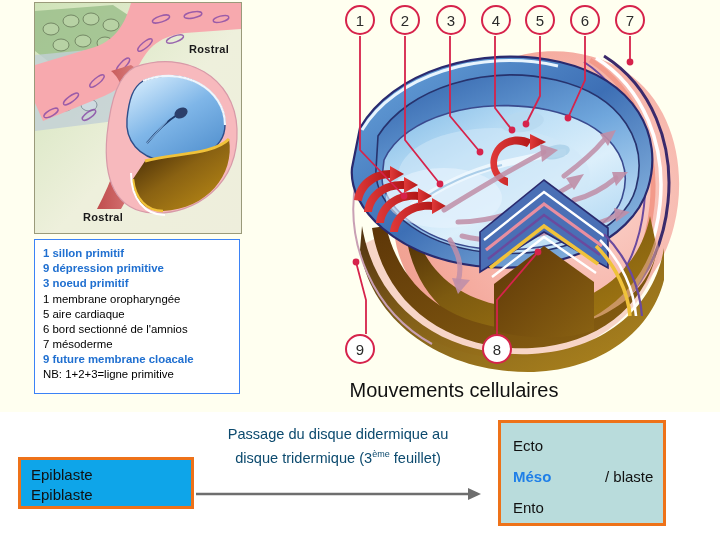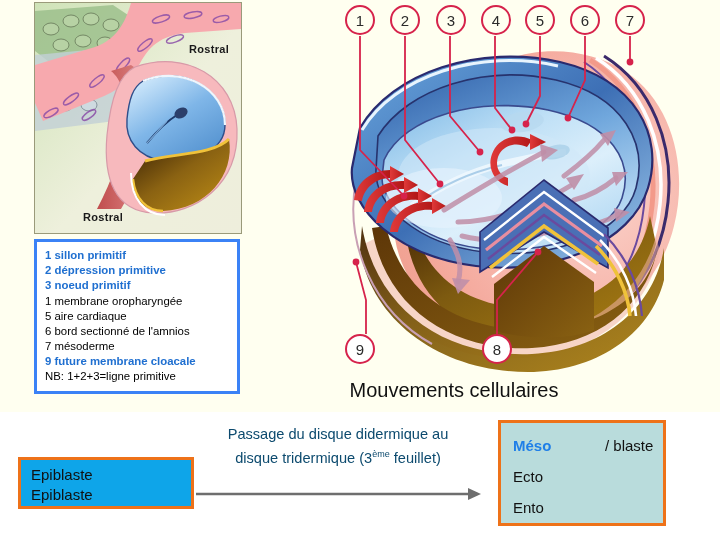--- a/index.html
+++ b/index.html
@@ -30,21 +30,21 @@
     position:absolute;font-family:"Liberation Sans",sans-serif;
     font-weight:bold;font-size:11px;color:#1a1a1a;
     letter-spacing:.3px;
   }
   .lbl-rostral{right:12px;top:40px;}
   .lbl-caudal{left:48px;bottom:10px;}
 
   
   .legend{
     position:absolute;left:34px;top:239px;width:206px;height:155px;
-    border:3px solid #3b82f6;background:#ffffff;
+    border:1px solid #3b82f6;background:#ffffff;
     box-sizing:border-box;padding:6px 8px 4px 8px;
   }
   .legend ul{list-style:none;margin:0;padding:0;}
   .legend li{
     font-size:11.4px;line-height:15.2px;color:#000;
     white-space:nowrap;
   }
   .legend li.hi{color:#1f6fd0;font-weight:bold;}
   .legend .nb{
     margin-top:0;font-size:11.4px;color:#000;white-space:nowrap;
@@ -186,21 +186,21 @@
       <path d="M98 176 C100 196 112 208 128 208" fill="none" stroke="#f0c23a" stroke-width="2.4"></path>
       <path d="M96 170 C96 196 110 212 130 212" fill="none" stroke="#ffffff" stroke-width="2"></path>
     </svg>
     <div class="inset-label lbl-rostral">Rostral</div>
     <div class="inset-label lbl-caudal">Rostral</div>
   </div>
 
   <div class="legend">
     <ul>
       <li class="hi">1 sillon primitif</li>
-      <li class="hi">2 dépression primitive</li>
+      <li class="hi">9 dépression primitive</li>
       <li class="hi">3 noeud primitif</li>
       <li>1 membrane oropharyngée</li>
       <li>5 aire cardiaque</li>
       <li>6 bord sectionné de l'amnios</li>
       <li>7 mésoderme</li>
       <li class="hi">9 future membrane cloacale</li>
     </ul>
     <div class="nb">NB: 1+2+3=ligne primitive</div>
   </div>
 
@@ -387,19 +387,19 @@
       <div>Passage du disque didermique au</div>
       <div><span>disque tridermique (3</span><sup>ème</sup><span> feuillet)</span></div>
     </div>
 
     <svg class="arrow" viewBox="0 0 285 12" xmlns="http://www.w3.org/2000/svg">
       <line x1="0" y1="6" x2="272" y2="6" stroke="#6e6e6e" stroke-width="2.6"></line>
       <path d="M272 0 L285 6 L272 12 Z" fill="#6e6e6e"></path>
     </svg>
 
     <div class="box-right">
+      <div class="row"><span>Ecto</span></div>
       <div class="row"><span class="meso">Méso</span><span class="blaste">/ blaste</span></div>
-      <div class="row"><span>Ecto</span></div>
       <div class="row"><span>Ento</span></div>
     </div>
   </div>
 
 </div>
 
 </body></html>

